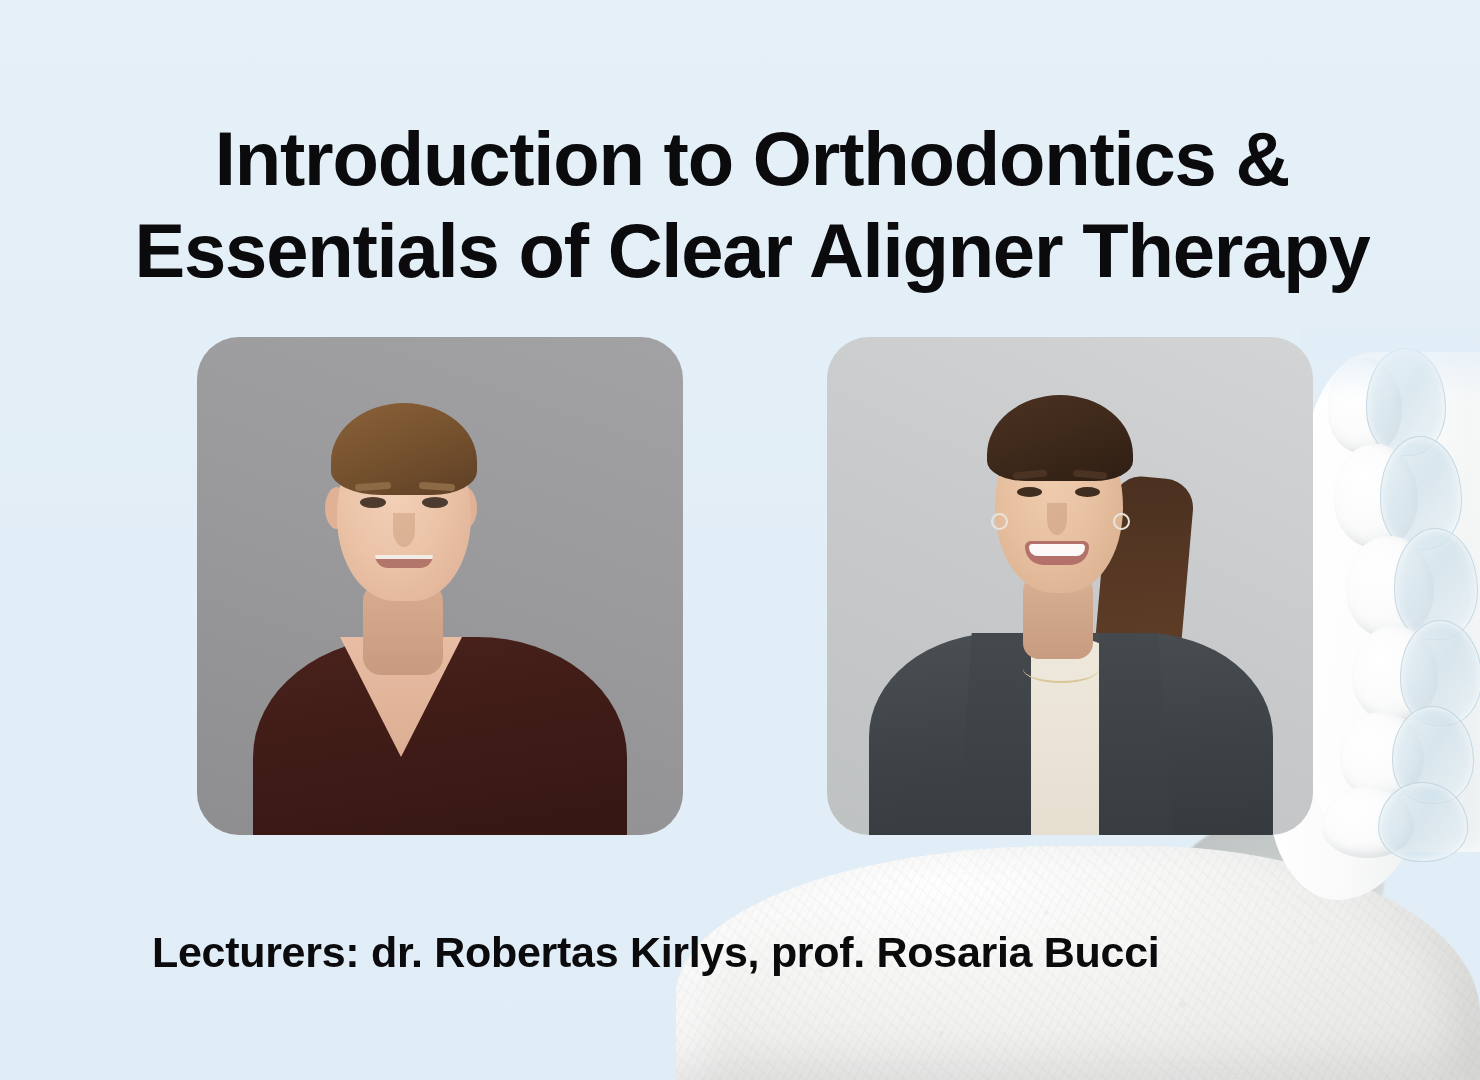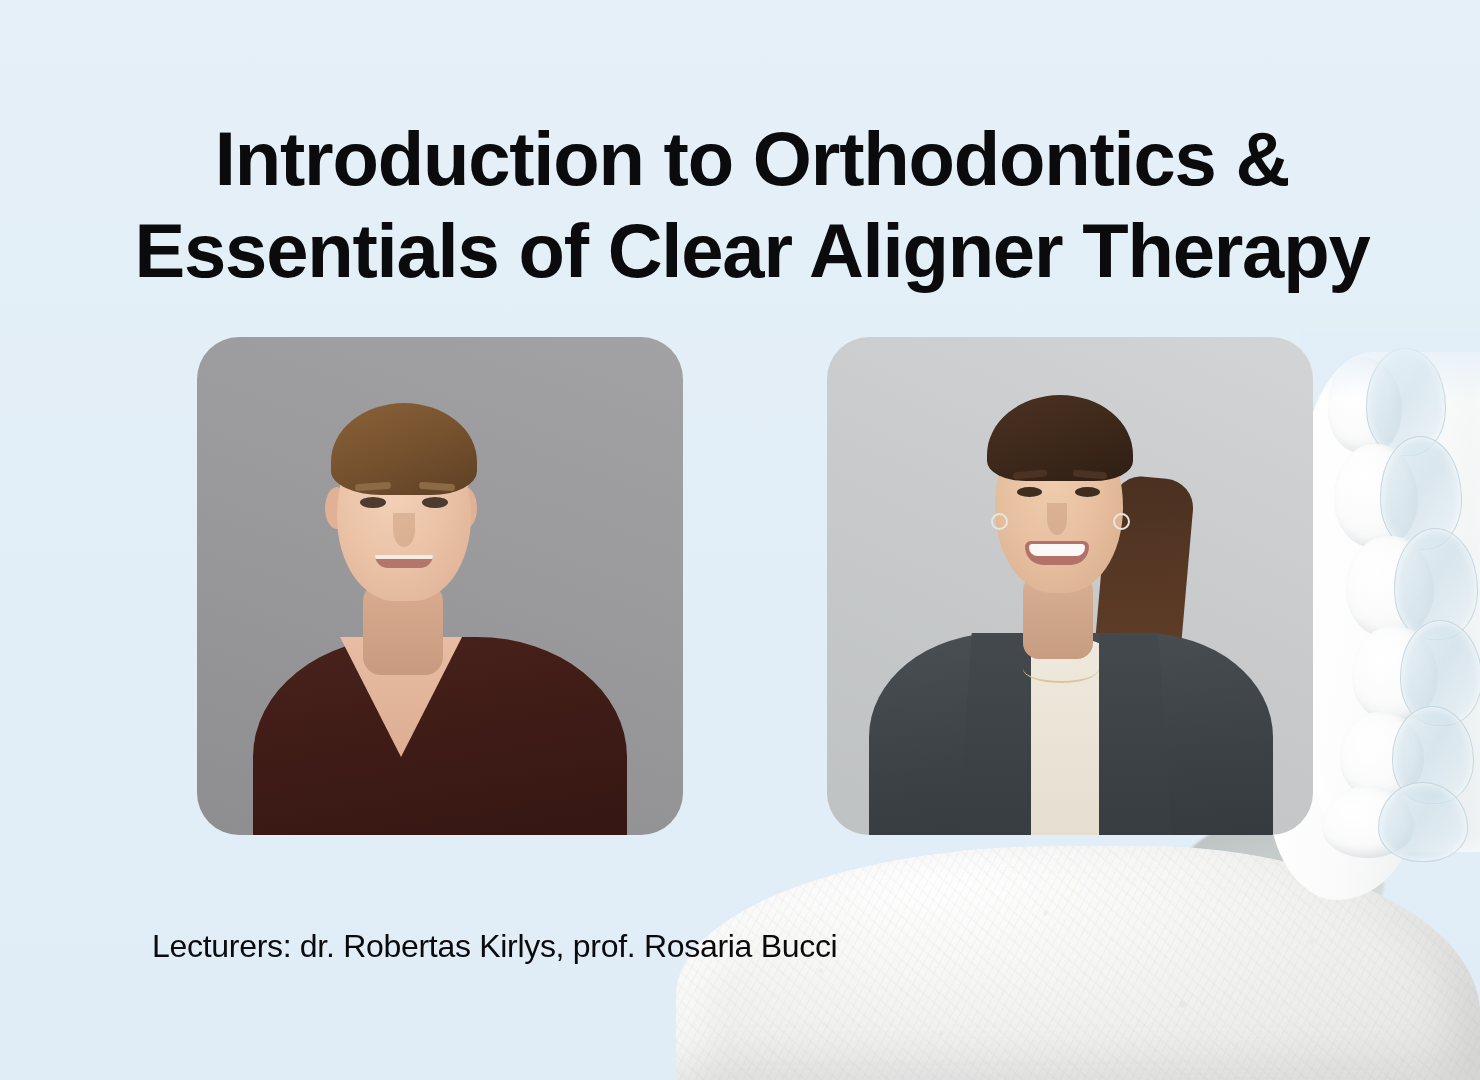--- a/index.html
+++ b/index.html
@@ -278,22 +278,22 @@
     position: absolute; left: 196px; top: 318px; width: 76px; height: 26px;
     border-bottom: 2px solid #d9c79c; border-radius: 0 0 50% 50%;
   }
 
   
   .lecturers {
     position: absolute;
     left: 152px;
     top: 928px;
     color: #0b0b0d;
-    font-size: 32px;
-    font-weight: 400;
+    font-size: 43px;
+    font-weight: 700;
     letter-spacing: -0.3px;
     white-space: nowrap;
   }
 </style>
 </head>
 <body>
 
 <div id="slide">
 
   <div class="bg-field"></div>

